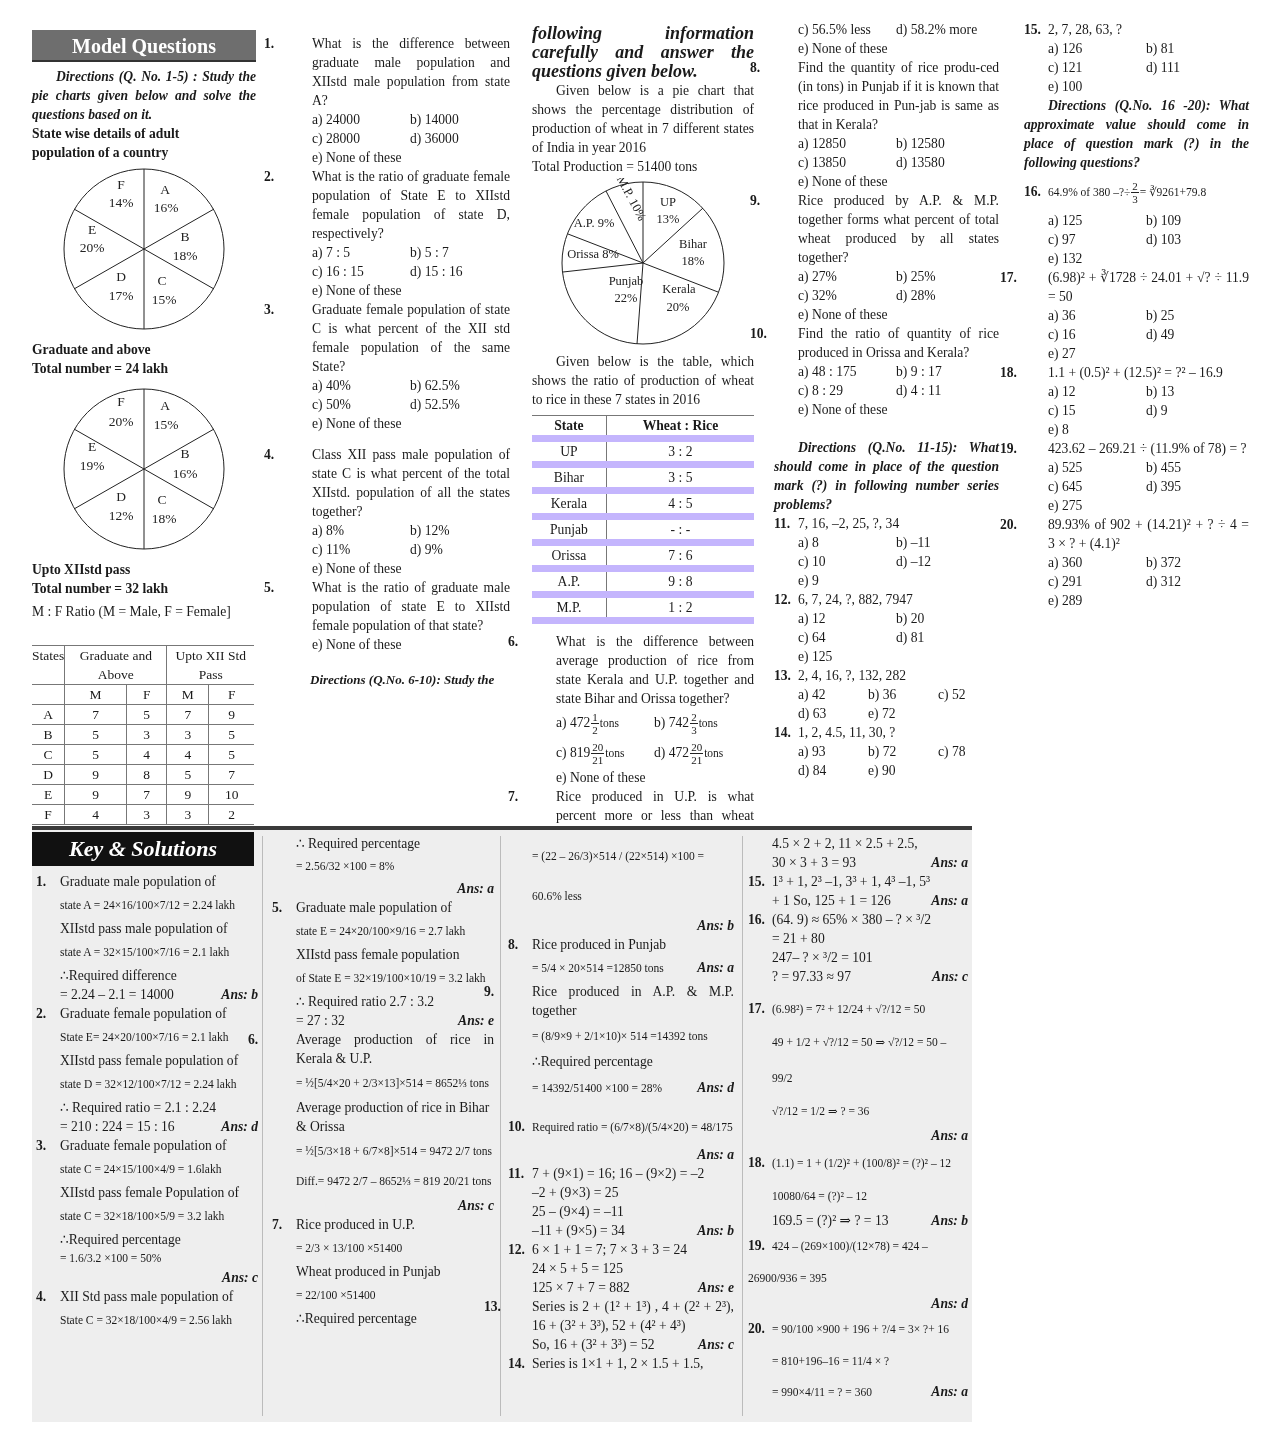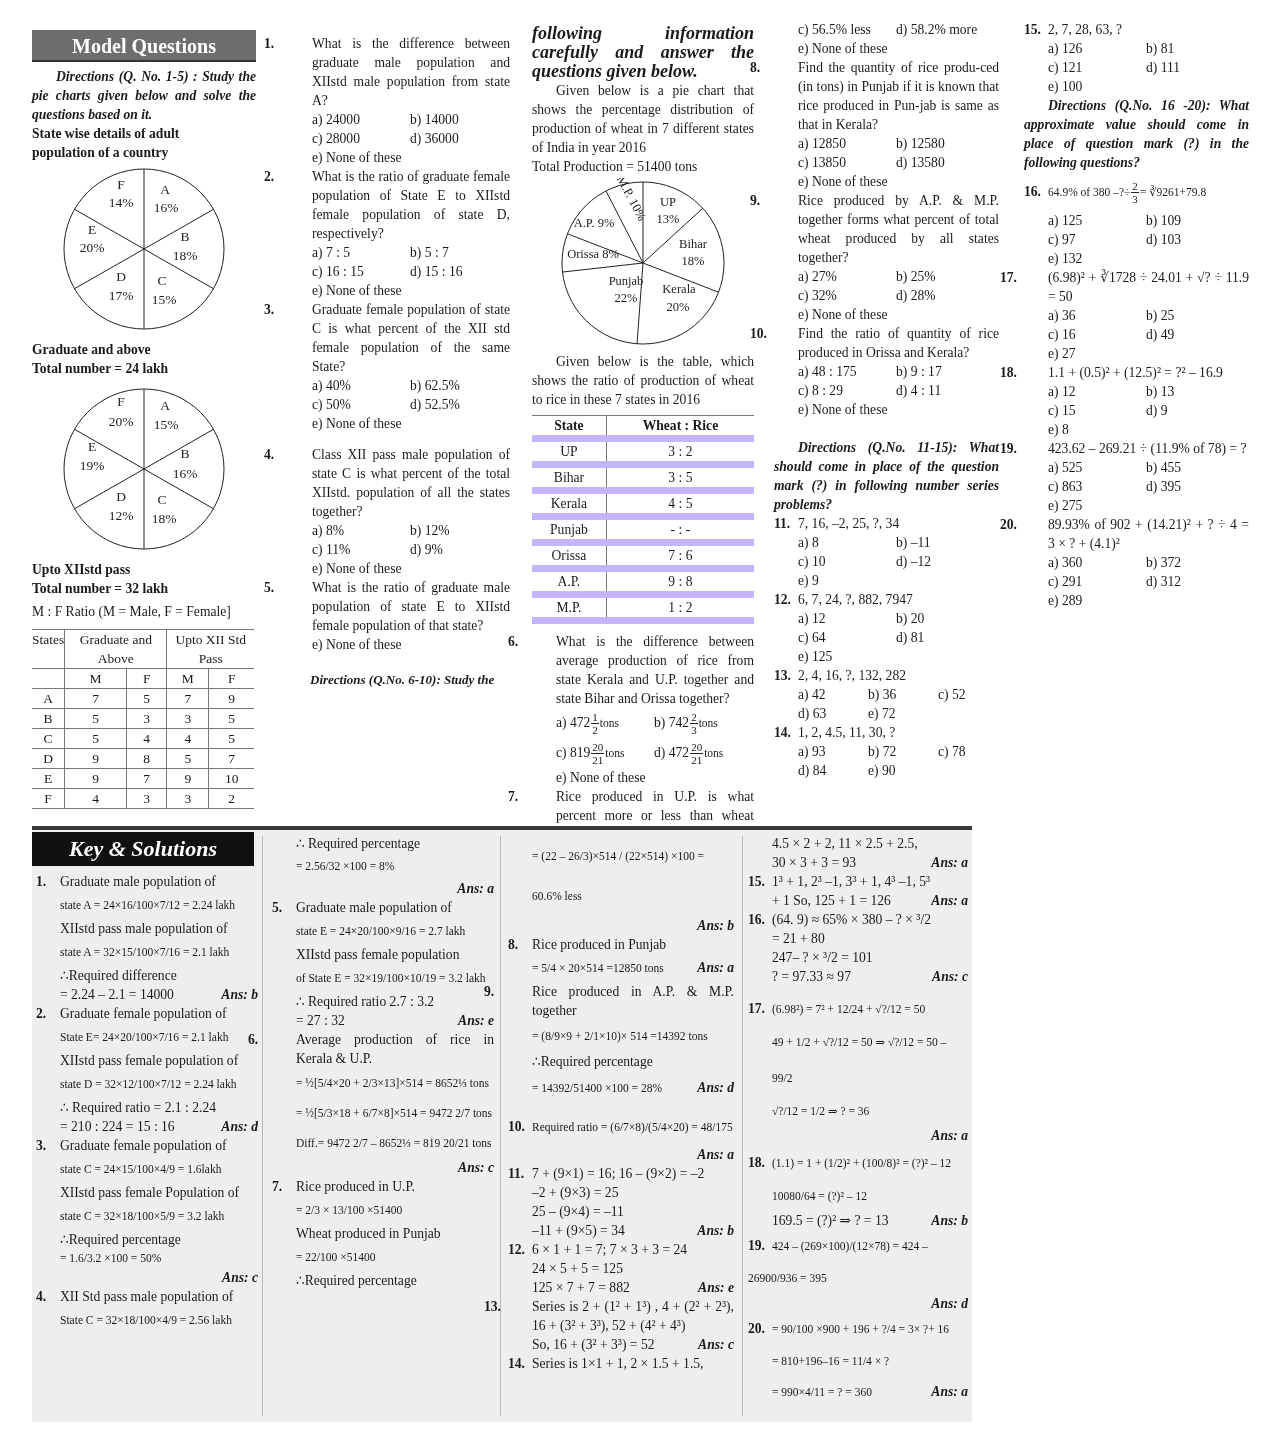--- a/index.html
+++ b/index.html
@@ -101,21 +101,21 @@
         <text x="62" y="136">12%</text>
       <text x="103" y="120">C</text>
         <text x="105" y="139">18%</text>
     </g>
   </svg>
 
   <div class="center bold" style="margin-top:6px;">Upto XIIstd pass</div>
   <div class="center bold">Total number = 32 lakh</div>
   <div style="margin-top:4px;">M : F Ratio (M = Male, F = Female]</div>
 
-  <table class="mf" style="margin-top:8px;">
+  <table class="mf" style="margin-top:24px;">
     <tbody>
         <tr class="top">
       <th class="vl" rowspan="1" style="vertical-align:top;">States</th>
       <th class="vl" colspan="2">Graduate and Above</th>
       <th colspan="2">Upto XII Std Pass</th>
     </tr>
     <tr>
       <td class="vl"></td>
       <td class="vl">M</td>
       <td class="vl">F</td>
@@ -403,21 +403,21 @@
       <span>b) 13</span>
       <span>c) 15</span>
       <span>d) 9</span>
     </div>
   <div class="opt-e">e) 8</div>
 
   <div class="q-body"><span class="q-num">19.</span><span>423.62 – 269.21 ÷ (11.9% of 78) = ?</span></div>
   <div class="opts">
       <span>a) 525</span>
       <span>b) 455</span>
-      <span>c) 863</span>
+      <span>c) 645</span>
       <span>d) 395</span>
     </div>
   <div class="opt-e">e) 275</div>
 
   <div class="q-body"><span class="q-num">20.</span><span>89.93% of 902 + (14.21)² + ? ÷ 4 = 3 × ? + (4.1)²</span></div>
   <div class="opts">
       <span>a) 360</span>
       <span>b) 372</span>
       <span>c) 291</span>
       <span>d) 312</span>
@@ -475,20 +475,21 @@
     <div><span class="q-num">5.</span><span>Graduate male population of</span></div>
     <div style="padding-left:24px; line-height:28px;" class="math">state E = 24×20/100×9/16 = 2.7 lakh</div>
     <div style="padding-left:24px;">XIIstd pass female population</div>
     <div style="padding-left:24px; line-height:28px;" class="math">of State E = 32×19/100×10/19 = 3.2 lakh</div>
     <div style="padding-left:24px;">∴ Required ratio 2.7 : 3.2</div>
     <div style="padding-left:24px;" class="ansline"><span>= 27 : 32</span><span class="ans">Ans: e</span></div>
   </div>
   <div>
     <div class="q-body"><span class="q-num">6.</span><span>Average production of rice in Kerala &amp; U.P.</span></div>
     <div style="padding-left:24px; line-height:30px;" class="math">= ½[5/4×20 + 2/3×13]×514 = 8652⅓ tons</div>
+    <div style="padding-left:24px;">Average production of rice in Bihar &amp; Orissa</div>
     <div style="padding-left:24px; line-height:30px;" class="math">= ½[5/3×18 + 6/7×8]×514 = 9472 2/7 tons</div>
     <div style="padding-left:24px; line-height:30px;" class="math">Diff.= 9472 2/7 – 8652⅓ = 819 20/21 tons</div>
     <div class="ansline">
         <span class="ans">Ans: c</span>
       </div>
   </div>
   <div>
     <div><span class="q-num">7.</span><span>Rice produced in U.P.</span></div>
     <div style="padding-left:24px; line-height:28px;" class="math">= 2/3 × 13/100 ×51400</div>
     <div style="padding-left:24px;">Wheat produced in Punjab</div>

